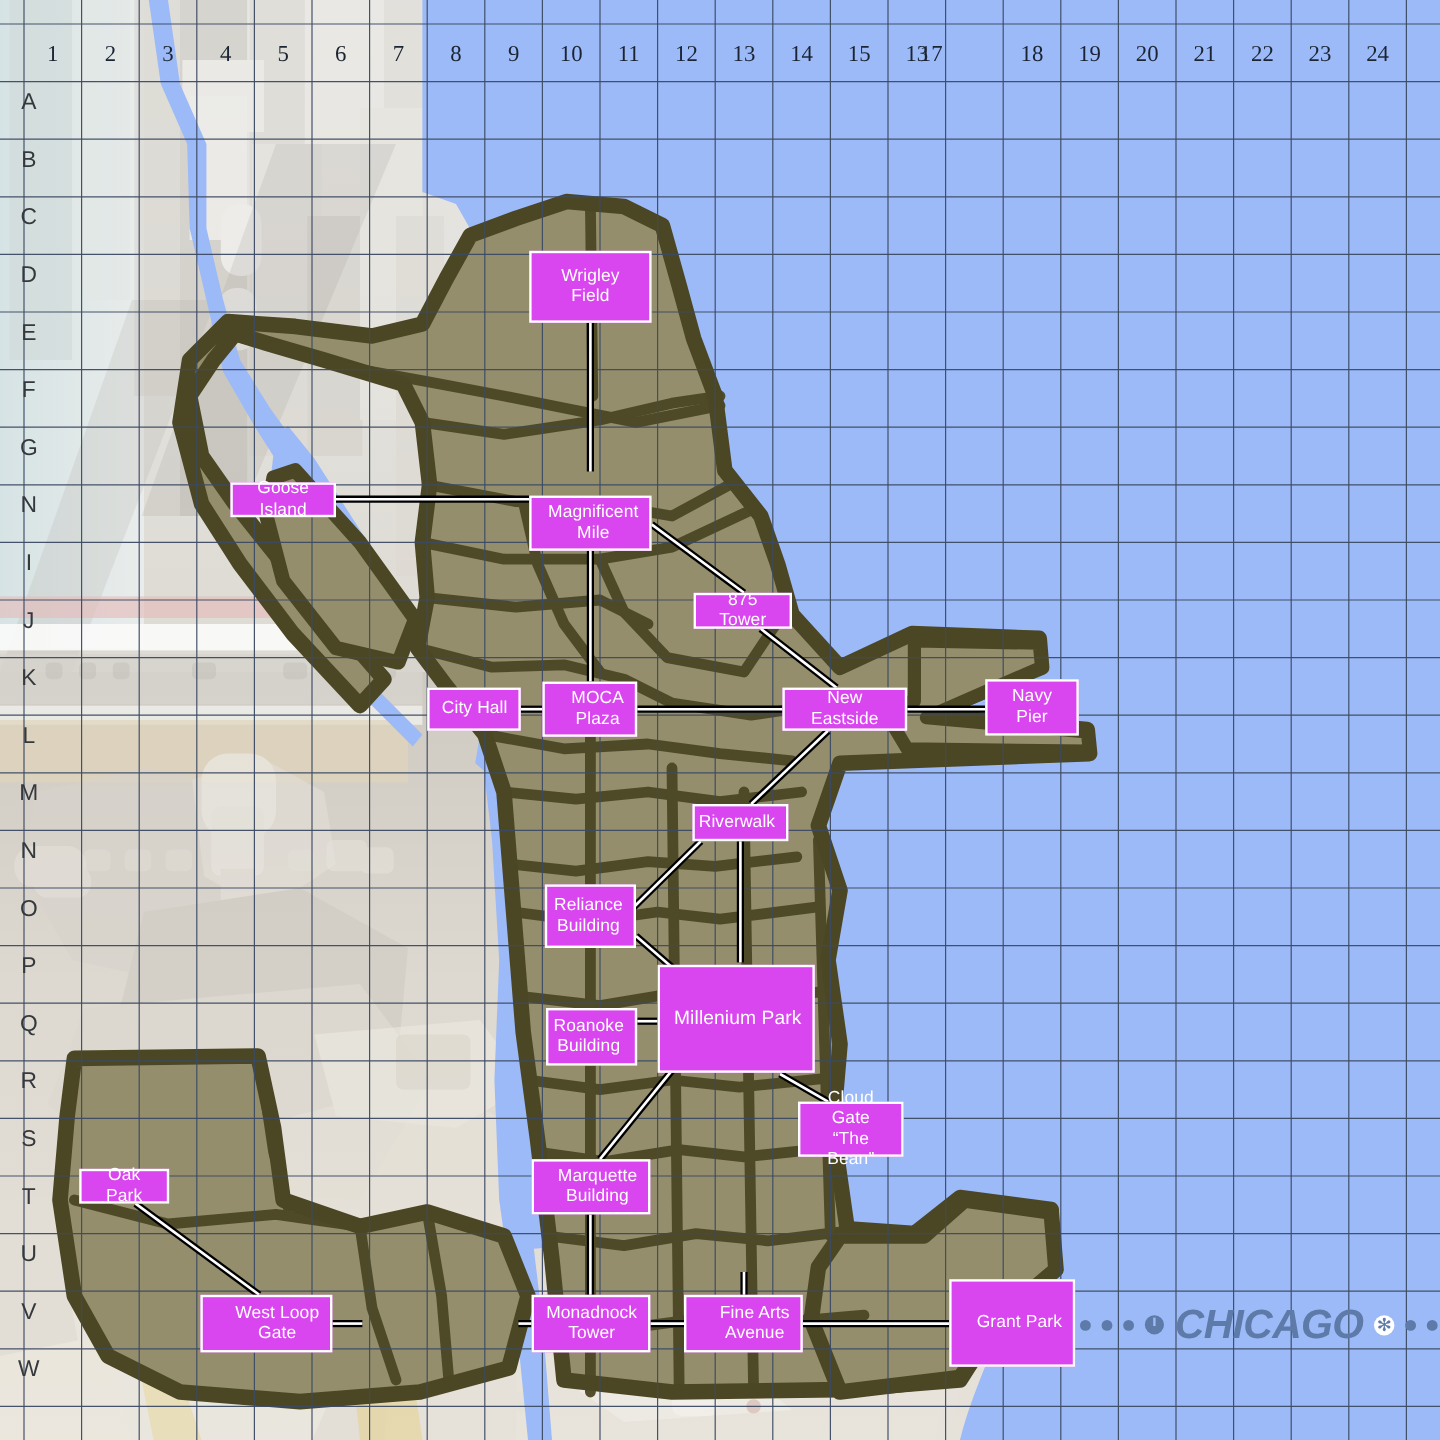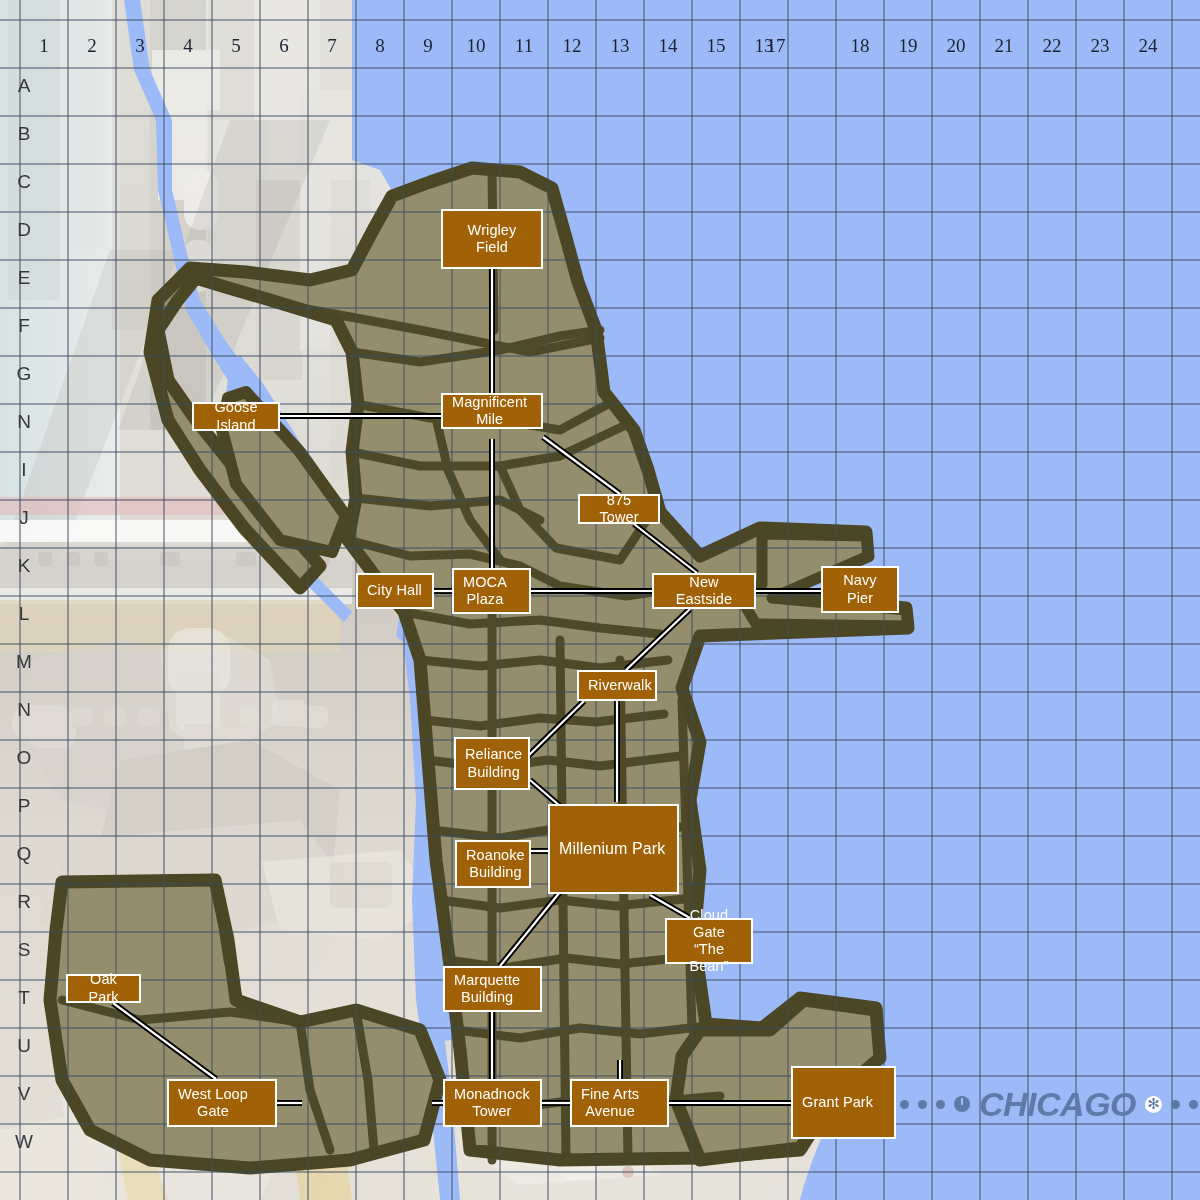--- a/index.html
+++ b/index.html
@@ -49,30 +49,30 @@
     color: #35393d;
     text-align: center;
     width: 44px;
     left: 2px;
     line-height: 1;
   }
 
   
   .callout {
     position: absolute;
-    background: #a16207;
+    background: #d946ef;
     border: 2px solid #ffffff;
     color: #ffffff;
     font-family: "Liberation Sans", sans-serif;
     font-size: 14.5px;
     line-height: 1.18;
     letter-spacing: .1px;
     display: flex;
     align-items: center;
-    justify-content: flex-start;
+    justify-content: flex-end;
     text-align: center;
     padding: 4px 9px;
     white-space: pre-line;
     cursor: pointer;
   }
   .callout.big { font-size: 16px; }
 
   
   .leader-outer { stroke:#000; stroke-width:6; fill:none; stroke-linecap:butt; }
   .leader-inner { stroke:#fff; stroke-width:2.2; fill:none; stroke-linecap:butt; }
@@ -453,21 +453,21 @@
 
         <path class="leader-outer" d="M 620,1060 L 620,1079"></path>
           <path class="leader-inner" d="M 620,1060 L 620,1079"></path>
       </g>
     </svg>
   </div>
 
   <div class="layer" id="labels-layer">
       <div class="callout" style="left:441px;top:209px;width:102px;height:60px"><span>Wrigley Field</span></div>
       <div class="callout" style="left:192px;top:402px;width:88px;height:29px"><span>Goose Island</span></div>
-      <div class="callout" style="left:441px;top:393px;width:102px;height:36px"><span>Magnificent<br>Mile</span></div>
+      <div class="callout" style="left:441px;top:413px;width:102px;height:46px"><span>Magnificent<br>Mile</span></div>
       <div class="callout" style="left:578px;top:494px;width:82px;height:30px"><span>875 Tower</span></div>
       <div class="callout" style="left:356px;top:573px;width:78px;height:36px"><span>City Hall</span></div>
       <div class="callout" style="left:452px;top:568px;width:79px;height:46px"><span>MOCA<br>Plaza</span></div>
       <div class="callout" style="left:652px;top:573px;width:104px;height:36px"><span>New Eastside</span></div>
       <div class="callout" style="left:821px;top:566px;width:78px;height:47px"><span>Navy Pier</span></div>
       <div class="callout" style="left:577px;top:670px;width:80px;height:31px"><span>Riverwalk</span></div>
       <div class="callout" style="left:454px;top:737px;width:76px;height:53px"><span>Reliance<br>Building</span></div>
       <div class="callout" style="left:455px;top:840px;width:76px;height:48px"><span>Roanoke<br>Building</span></div>
       <div class="callout big" style="left:548px;top:804px;width:131px;height:90px"><span>Millenium Park</span></div>
       <div class="callout" style="left:665px;top:918px;width:88px;height:46px"><span>Cloud Gate<br>“The Bean”</span></div>

